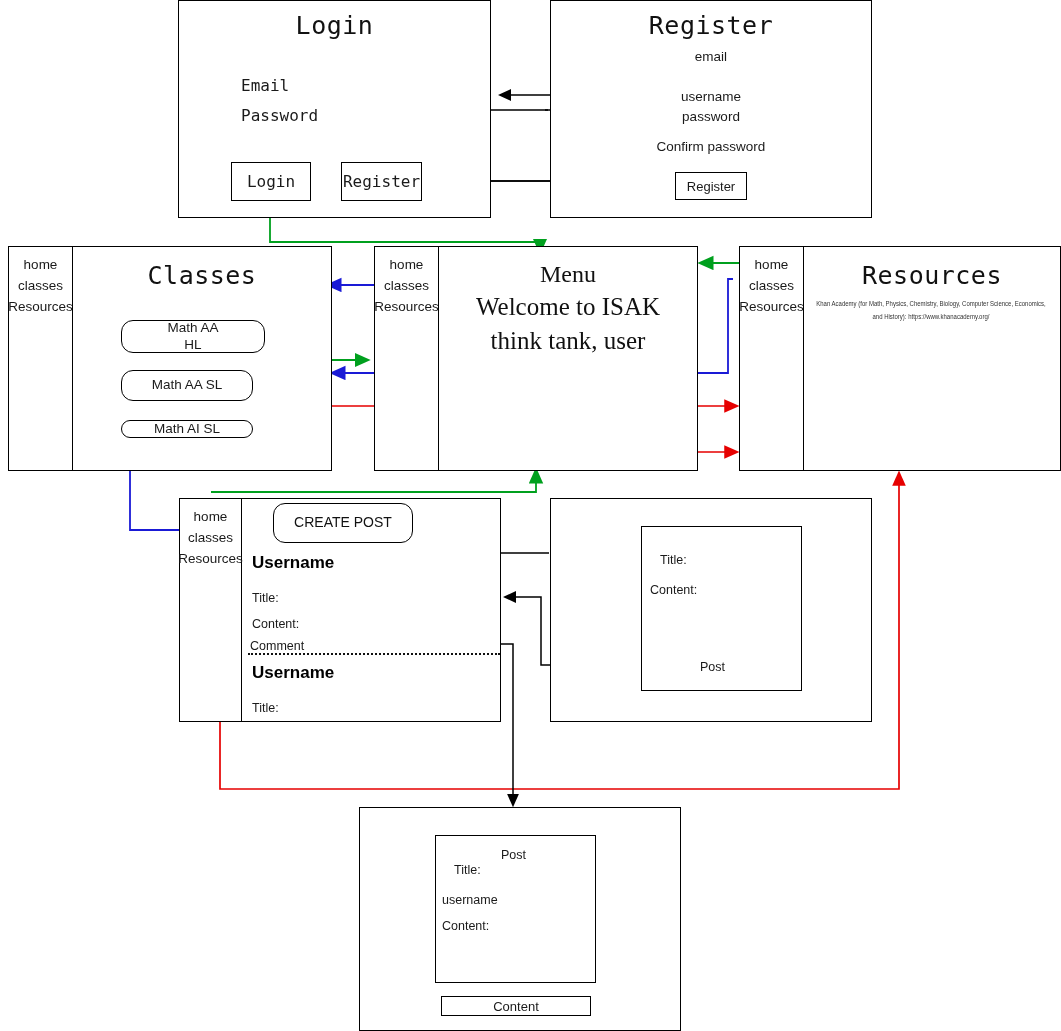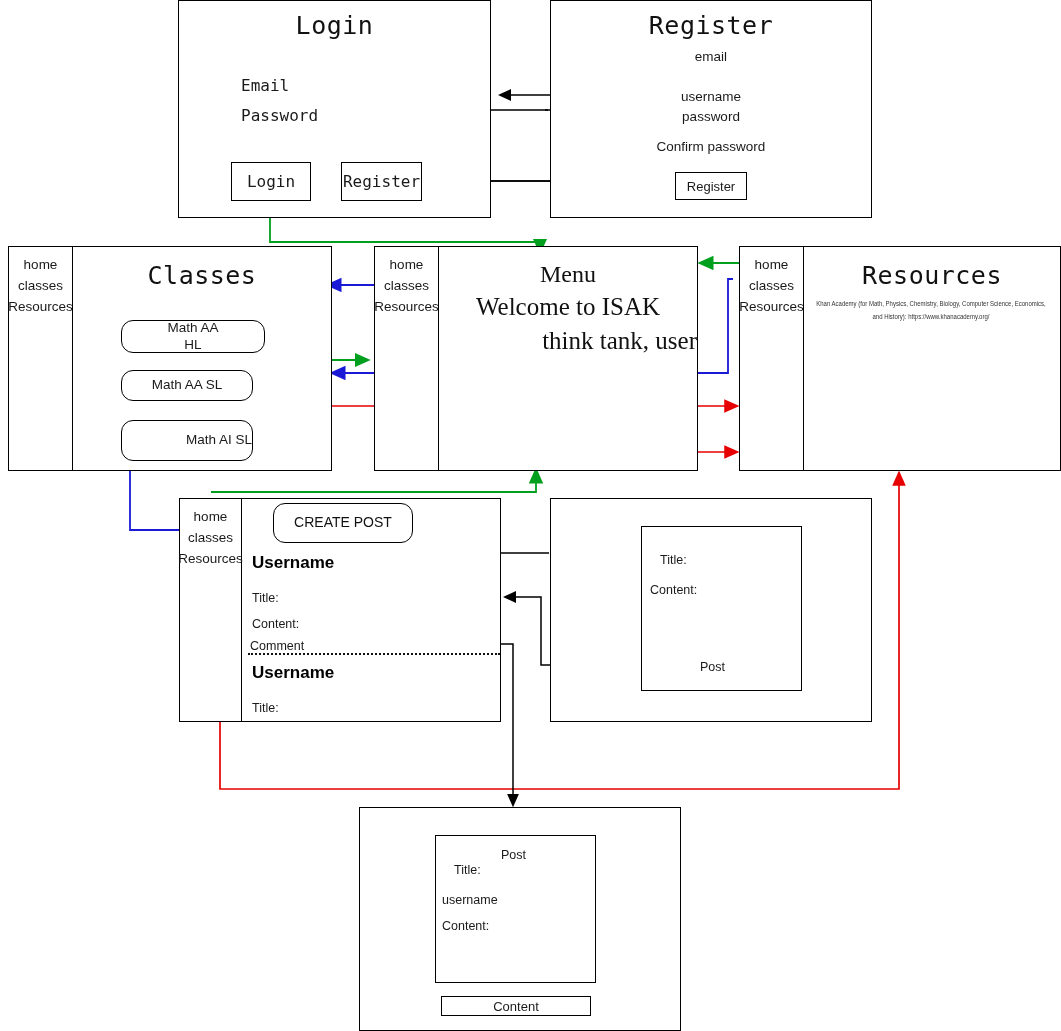--- a/index.html
+++ b/index.html
@@ -243,34 +243,34 @@
     </div>
     <div class="mono-title" style="position:absolute; left:64px; right:0; top:14px;">Classes</div>
 
     <div class="btn-rounded" style="left:112px; top:73px; width:144px; height:33px;">
       <span>Math AA</span>
       <span>HL</span>
     </div>
     <div class="btn-rounded" style="left:112px; top:123px; width:132px; height:31px;">
       <span>Math AA SL</span>
     </div>
-    <div class="btn-rounded" style="left:112px; top:173px; width:132px; height:41px;align-items:flex-end;">
+    <div class="btn-rounded" style="left:112px; top:173px; width:132px; height:18px;">
       <span>Math AI SL</span>
     </div>
   </div>
 
   <div class="panel" style="left:374px; top:246px; width:324px; height:225px;">
     <div class="sidebar" style="width:64px;">
       <div class="nav-item">home</div>
       <div class="nav-item">classes</div>
       <div class="nav-item">Resources</div>
     </div>
     <div class="menu-font" style="position:absolute; left:64px; right:0; top:14px; font-size:24px;">Menu</div>
     <div class="menu-font" style="position:absolute; left:64px; right:0; top:46px; font-size:25px;">Welcome to ISAK</div>
-    <div class="menu-font" style="position:absolute; left:64px; right:0; top:80px; font-size:25px;text-align:right;">think tank, user</div>
+    <div class="menu-font" style="position:absolute; left:64px; right:0; top:80px; font-size:25px;">think tank, user</div>
   </div>
 
   <div class="panel" style="left:739px; top:246px; width:322px; height:225px;">
     <div class="sidebar" style="width:64px;">
       <div class="nav-item">home</div>
       <div class="nav-item">classes</div>
       <div class="nav-item">Resources</div>
     </div>
     <div class="mono-title" style="position:absolute; left:64px; right:0; top:14px;">Resources</div>
     <div class="tiny-text" style="position:absolute; left:66px; right:4px; top:52px;">Khan Academy (for Math, Physics, Chemistry, Biology, Computer Science, Economics,</div>

